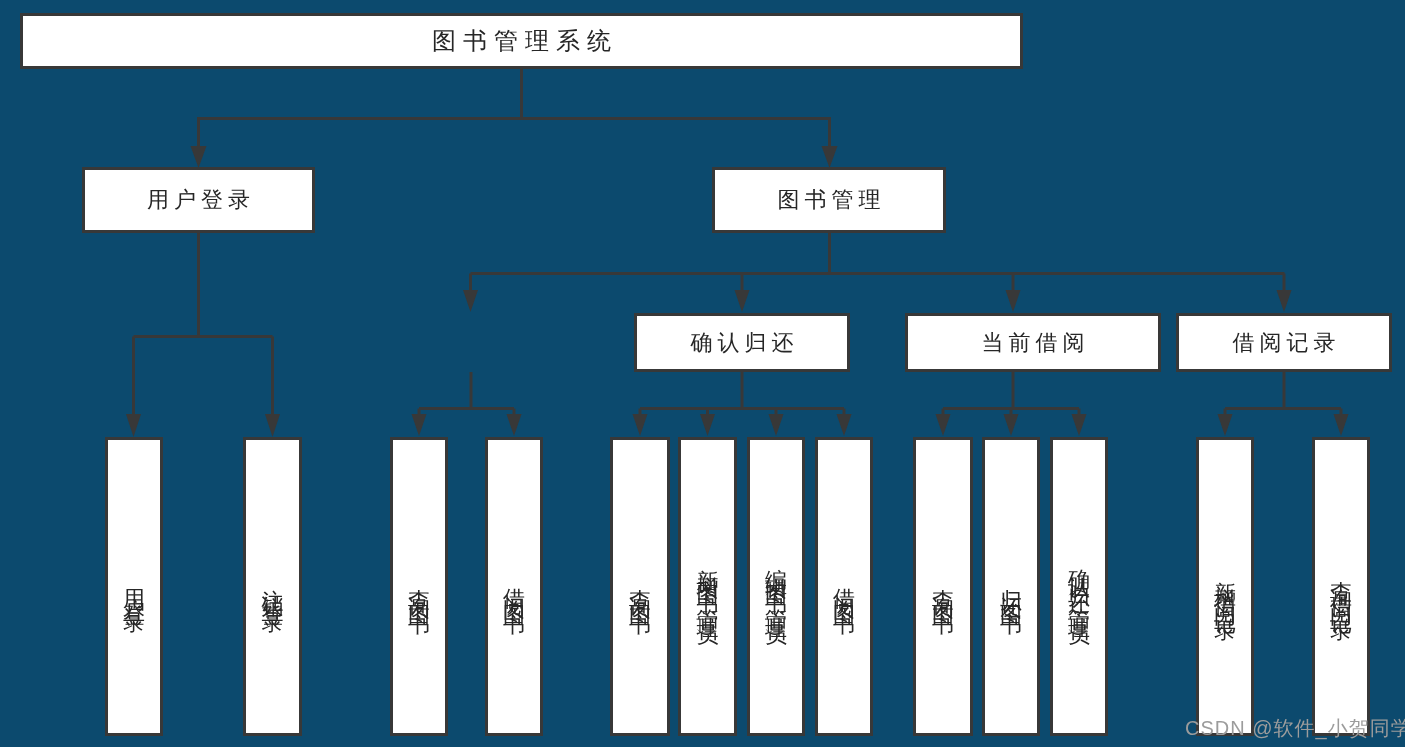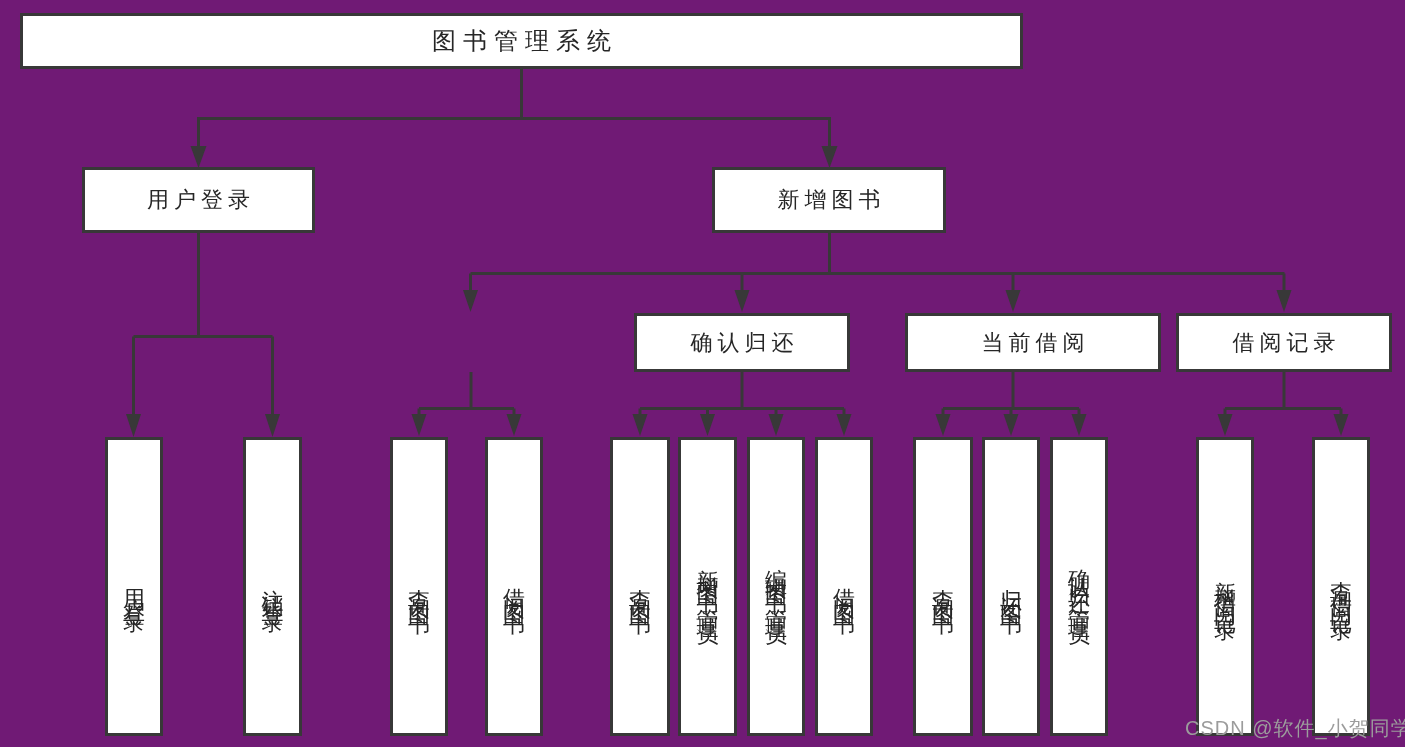--- a/index.html
+++ b/index.html
@@ -1,21 +1,21 @@
 <!DOCTYPE html>
 <html><head>
 <meta charset="utf-8">
 <title>Diagram</title>
 <style>
   html, body { margin: 0; padding: 0; background: #ffffff; }
   .stage {
     position: relative;
     width: 1405px;
     height: 747px;
-    background: #701a75;
+    background: #0c4a6e;
     font-family: "Liberation Sans", "DejaVu Sans", sans-serif;
     overflow: hidden;
   }
   .connectors {
     position: absolute;
     left: 0; top: 0;
     width: 1405px; height: 747px;
   }
   .box {
     position: absolute;
@@ -132,21 +132,21 @@
   </svg>
 
   <div class="box n-root">
     <span class="h-label root-label">图书管理系统</span>
   </div>
 
   <div class="box n-l2a">
     <span class="h-label">用户登录</span>
   </div>
   <div class="box n-l2b">
-    <span class="h-label">新增图书</span>
+    <span class="h-label">图书管理</span>
   </div>
 
   <div class="box n-l3b">
     <span class="h-label">确认归还</span>
   </div>
   <div class="box n-l3c">
     <span class="h-label">当前借阅</span>
   </div>
   <div class="box n-l3d">
     <span class="h-label">借阅记录</span>

